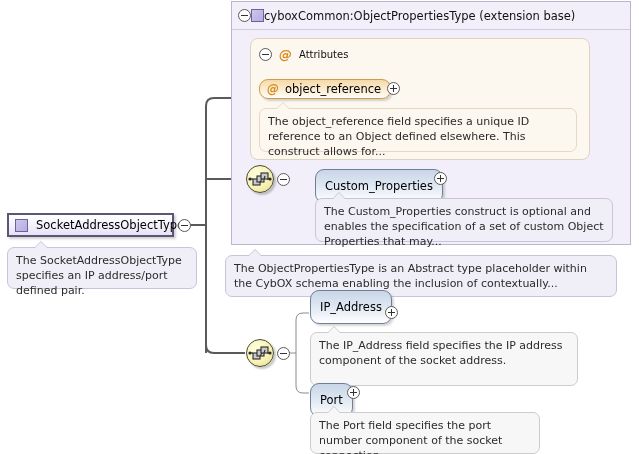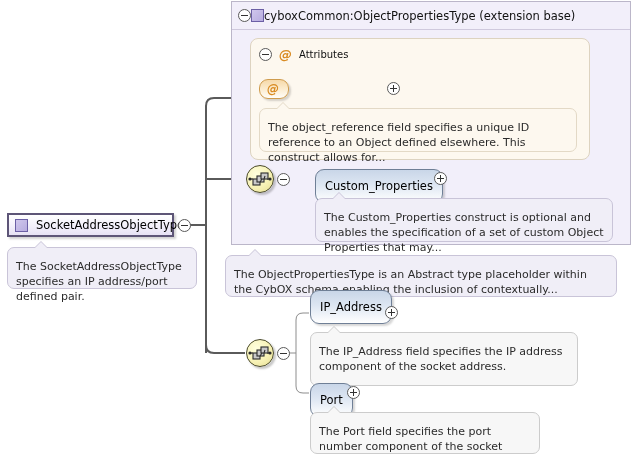--- a/index.html
+++ b/index.html
@@ -173,21 +173,21 @@
   }
   .seq-node svg { position: absolute; left: 0; top: 0; }
 
   
   .note {
     position: absolute;
     box-sizing: border-box;
     border: 1px solid #c9c4d8;
     border-radius: 7px;
     background: #f0eef7;
-    padding: 11px 8px 5px 8px;
+    padding: 5px 8px 5px 8px;
     font-size: 11px;
     line-height: 15px;
     color: #2b2b2b;
     font-family: "DejaVu Sans", sans-serif;
   }
   .note.cream {
     background: #fdf8ef;
     border: 1px solid #e3d9c6;
   }
   .note.white {
@@ -254,20 +254,21 @@
   <div class="attr-panel">
     <div class="attr-header">
       <span class="expander"></span>
       <span class="at-icon">@</span>
       <span class="attr-header-label">Attributes</span>
     </div>
   </div>
 
   <div class="capsule attr-capsule" style="left:259px; top:79px;">
     <span class="at-icon" style="font-size:12px;">@</span>
+    <span>object_reference</span>
   </div>
   <span class="expander plus" style="position:absolute; left:387px; top:82px;"></span>
 
   <div class="note cream" style="left:259px; top:108px; width:318px; height:44px;">
     <span class="tail" style="left:16px;"></span>
     <span class="tail-in" style="left:16px;"></span>
     <span>The object_reference field specifies a unique ID reference to an Object defined elsewhere. This construct allows for...</span>
   </div>
 
   <div class="seq-node" style="left:246px; top:165px;">

